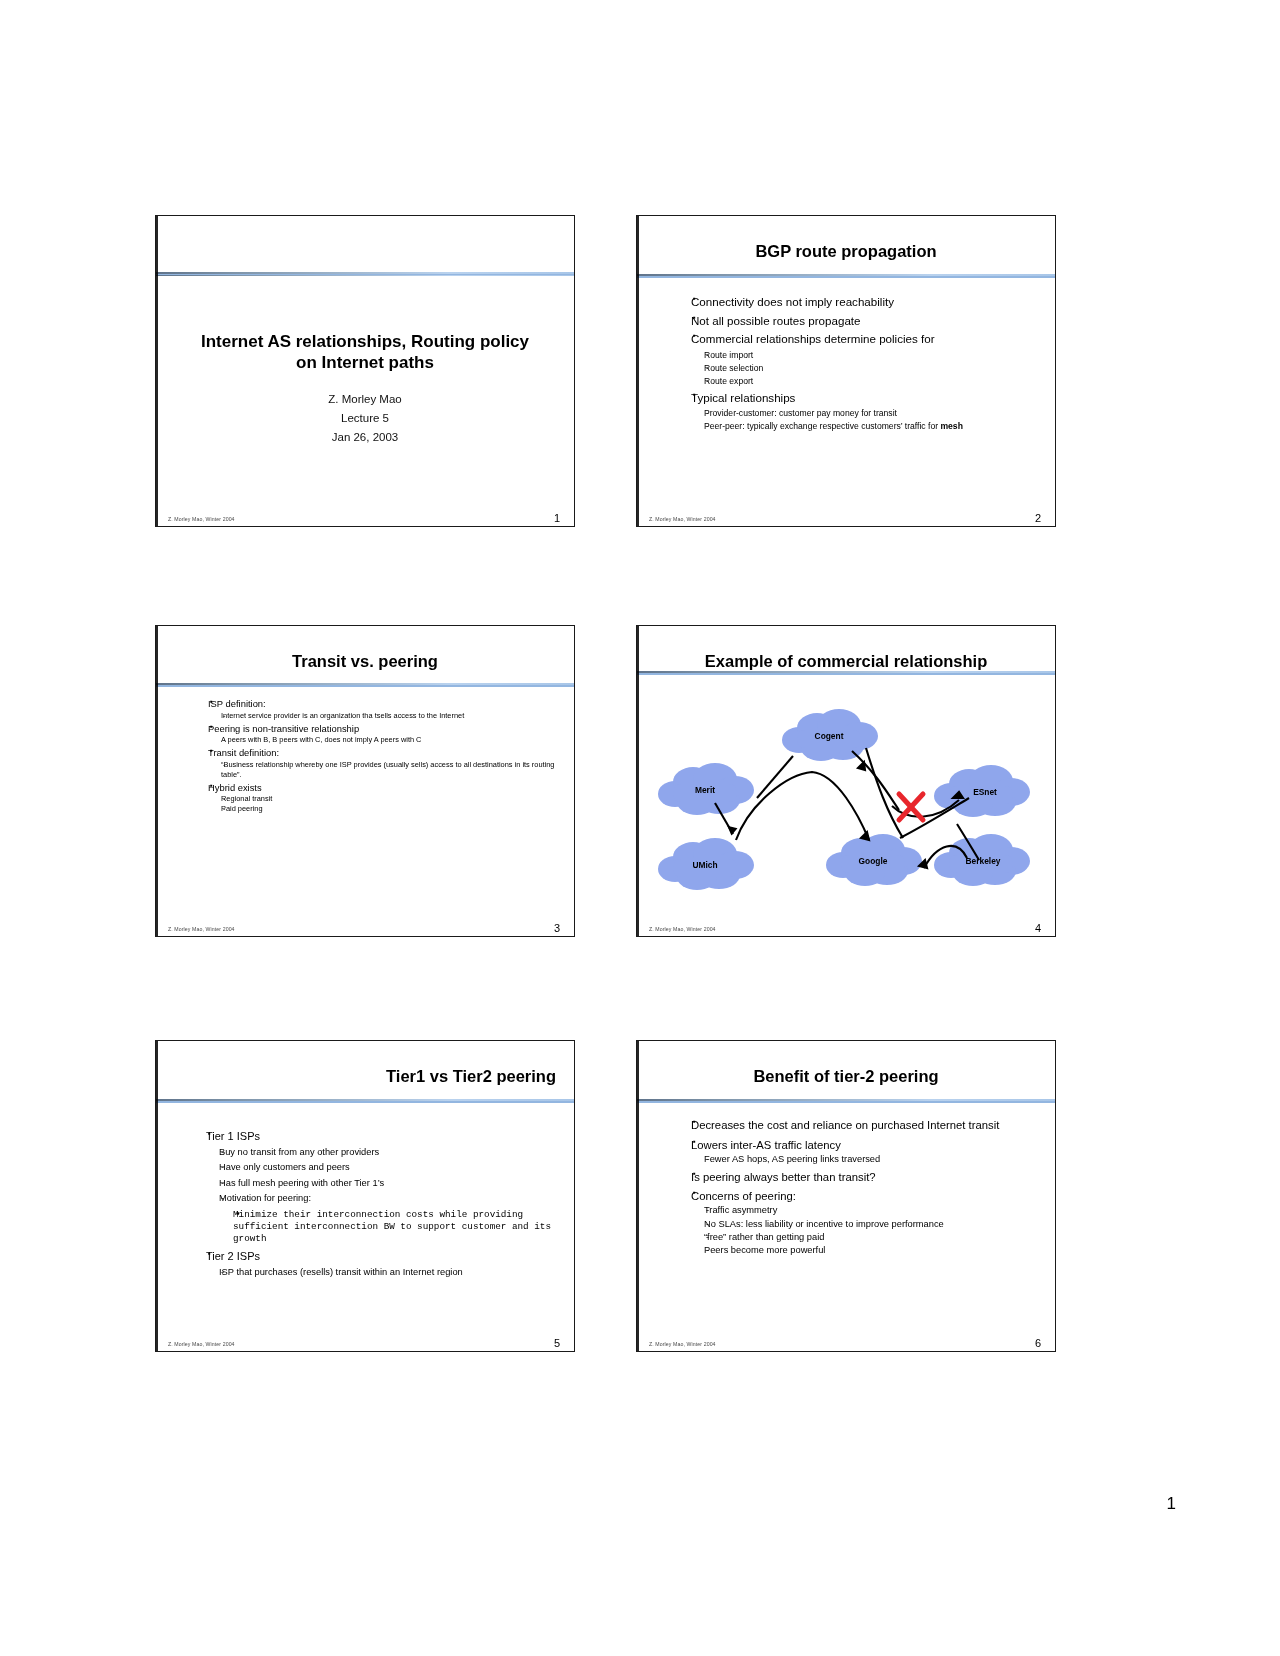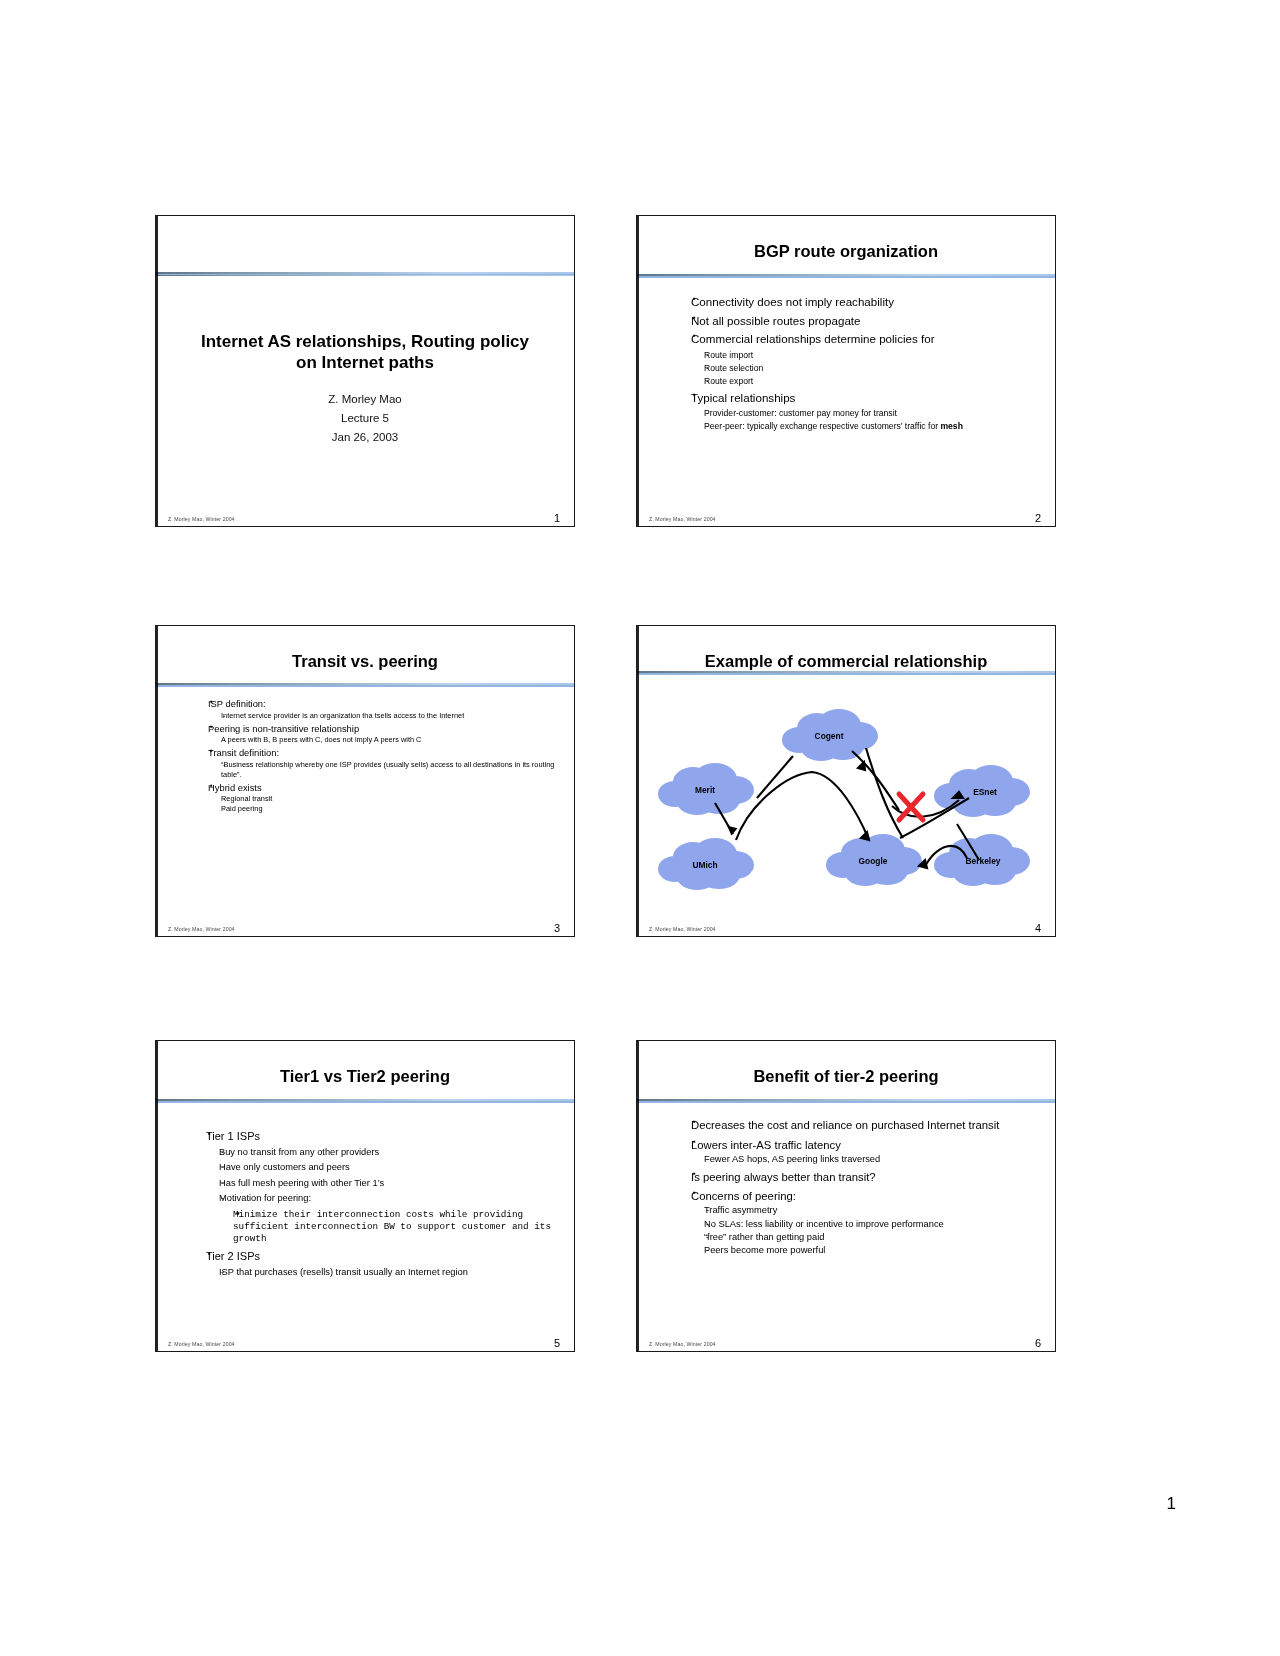--- a/index.html
+++ b/index.html
@@ -167,21 +167,21 @@
   #slide3 .slide-title { font-size: 16.5px; padding-top: 26px; padding-bottom: 12px; }
   #slide3 .body { padding: 10px 16px 0 38px; font-size: 9.4px; line-height: 1.42; }
   #slide3 .lvl2 { font-size: 7.4px; line-height: 1.36; }
   #slide3 .lvl1 > li { margin-bottom: 1px; }
 
   
   #slide4 .slide-title { font-size: 16.5px; padding-top: 26px; padding-bottom: 0; }
   #slide4 .diagram { position: absolute; left: 0; top: 62px; width: 420px; height: 228px; }
 
   
-  #slide5 .slide-title { font-size: 16.5px; padding-top: 26px; padding-bottom: 13px; }
+  #slide5 .slide-title { font-size: 16.5px; padding-top: 26px; padding-bottom: 13px; text-align: right; }
   #slide5 .body { padding: 14px 16px 0 36px; font-size: 11px; line-height: 1.45; margin-top: 12px; }
   #slide5 .lvl2 { font-size: 9.3px; line-height: 1.62; }
   #slide5 .lvl3 { font-size: 9.3px; line-height: 1.32; margin-top: 3px; font-family: Liberation Mono, monospace; }
 
   
   #slide6 .slide-title { font-size: 16.5px; padding-top: 26px; padding-bottom: 13px; }
   #slide6 .body { padding: 14px 16px 0 40px; font-size: 11.3px; line-height: 1.42; }
   #slide6 .lvl2 { font-size: 9.3px; line-height: 1.45; }
   #slide6 .lvl1 > li { margin-bottom: 3px; }
 
@@ -217,21 +217,21 @@
       </div>
     </div>
     <div class="slide-footer">
       <span class="footer-credit">Z. Morley Mao, Winter 2004</span>
       <span class="footer-page">1</span>
     </div>
   </div>
 
   <div class="slide" id="slide2">
     <div class="slide-inner">
-      <div class="slide-title">BGP route organization</div>
+      <div class="slide-title">BGP route propagation</div>
       <div class="title-rule"></div>
       <div class="body">
         <ul class="lvl1">
           <li>
             <span class="btext">Connectivity does not imply reachability</span>
           </li>
           <li>
             <span class="btext">Not all possible routes propagate</span>
           </li>
           <li>
@@ -418,21 +418,21 @@
                       <span class="btext">Minimize their interconnection costs while providing sufficient interconnection BW to support customer and its growth</span>
                     </li>
                 </ul>
               </li>
             </ul>
           </li>
           <li style="margin-top:4px">
             <span class="btext">Tier 2 ISPs</span>
             <ul class="lvl2 sub">
               <li>
-                  <span class="btext">ISP that purchases (resells) transit usually an Internet region</span>
+                  <span class="btext">ISP that purchases (resells) transit within an Internet region</span>
                 </li>
             </ul>
           </li>
         </ul>
       </div>
     </div>
     <div class="slide-footer">
       <span class="footer-credit">Z. Morley Mao, Winter 2004</span>
       <span class="footer-page">5</span>
     </div>

